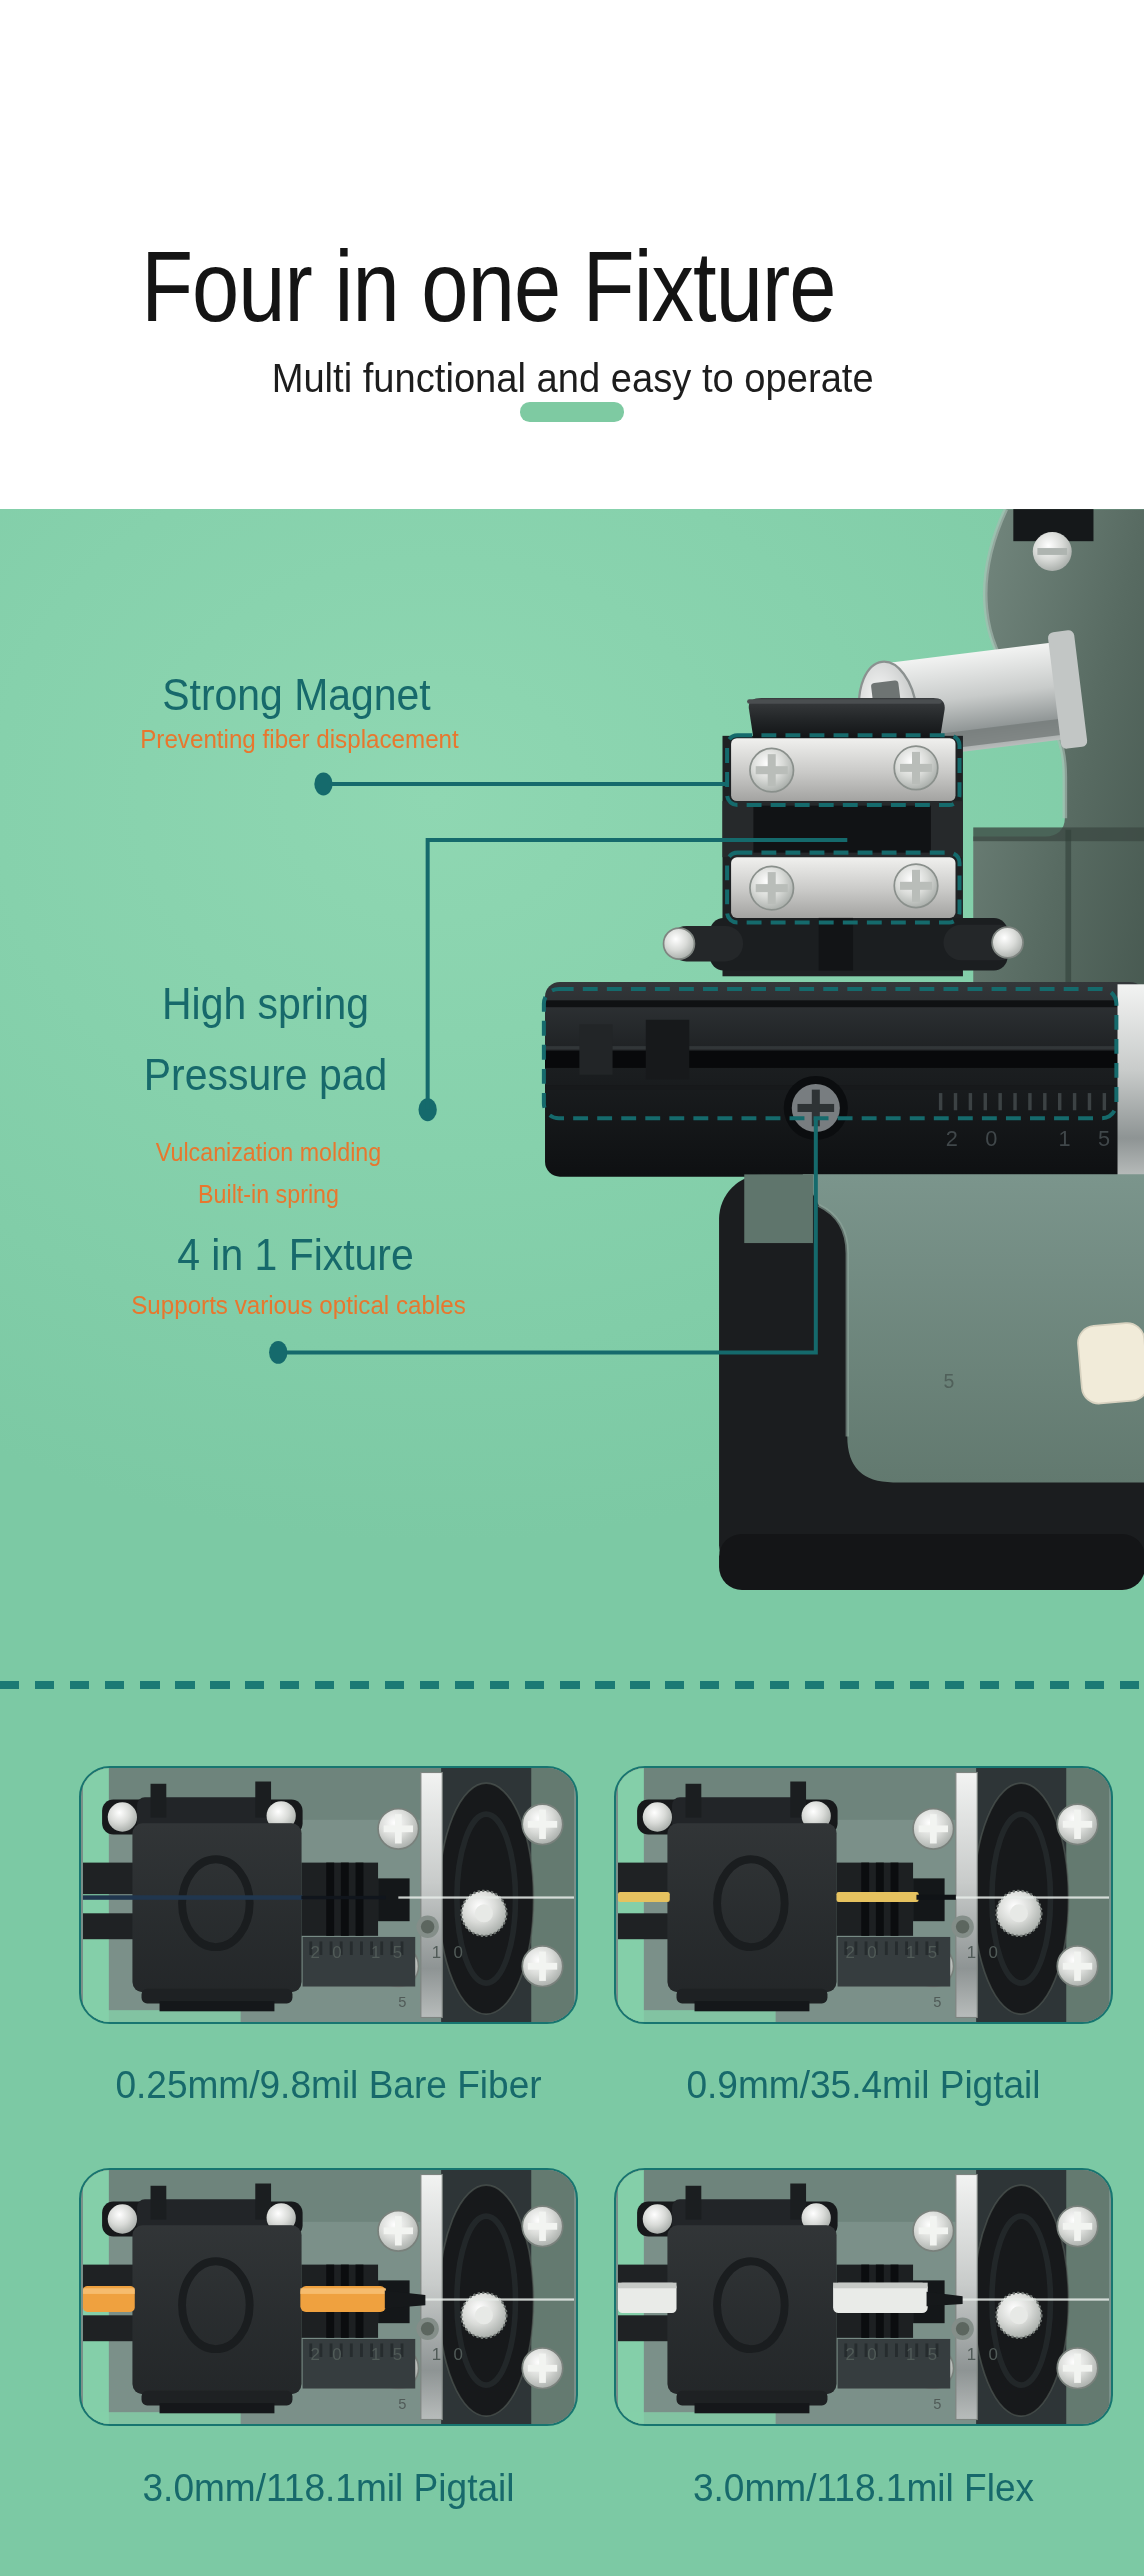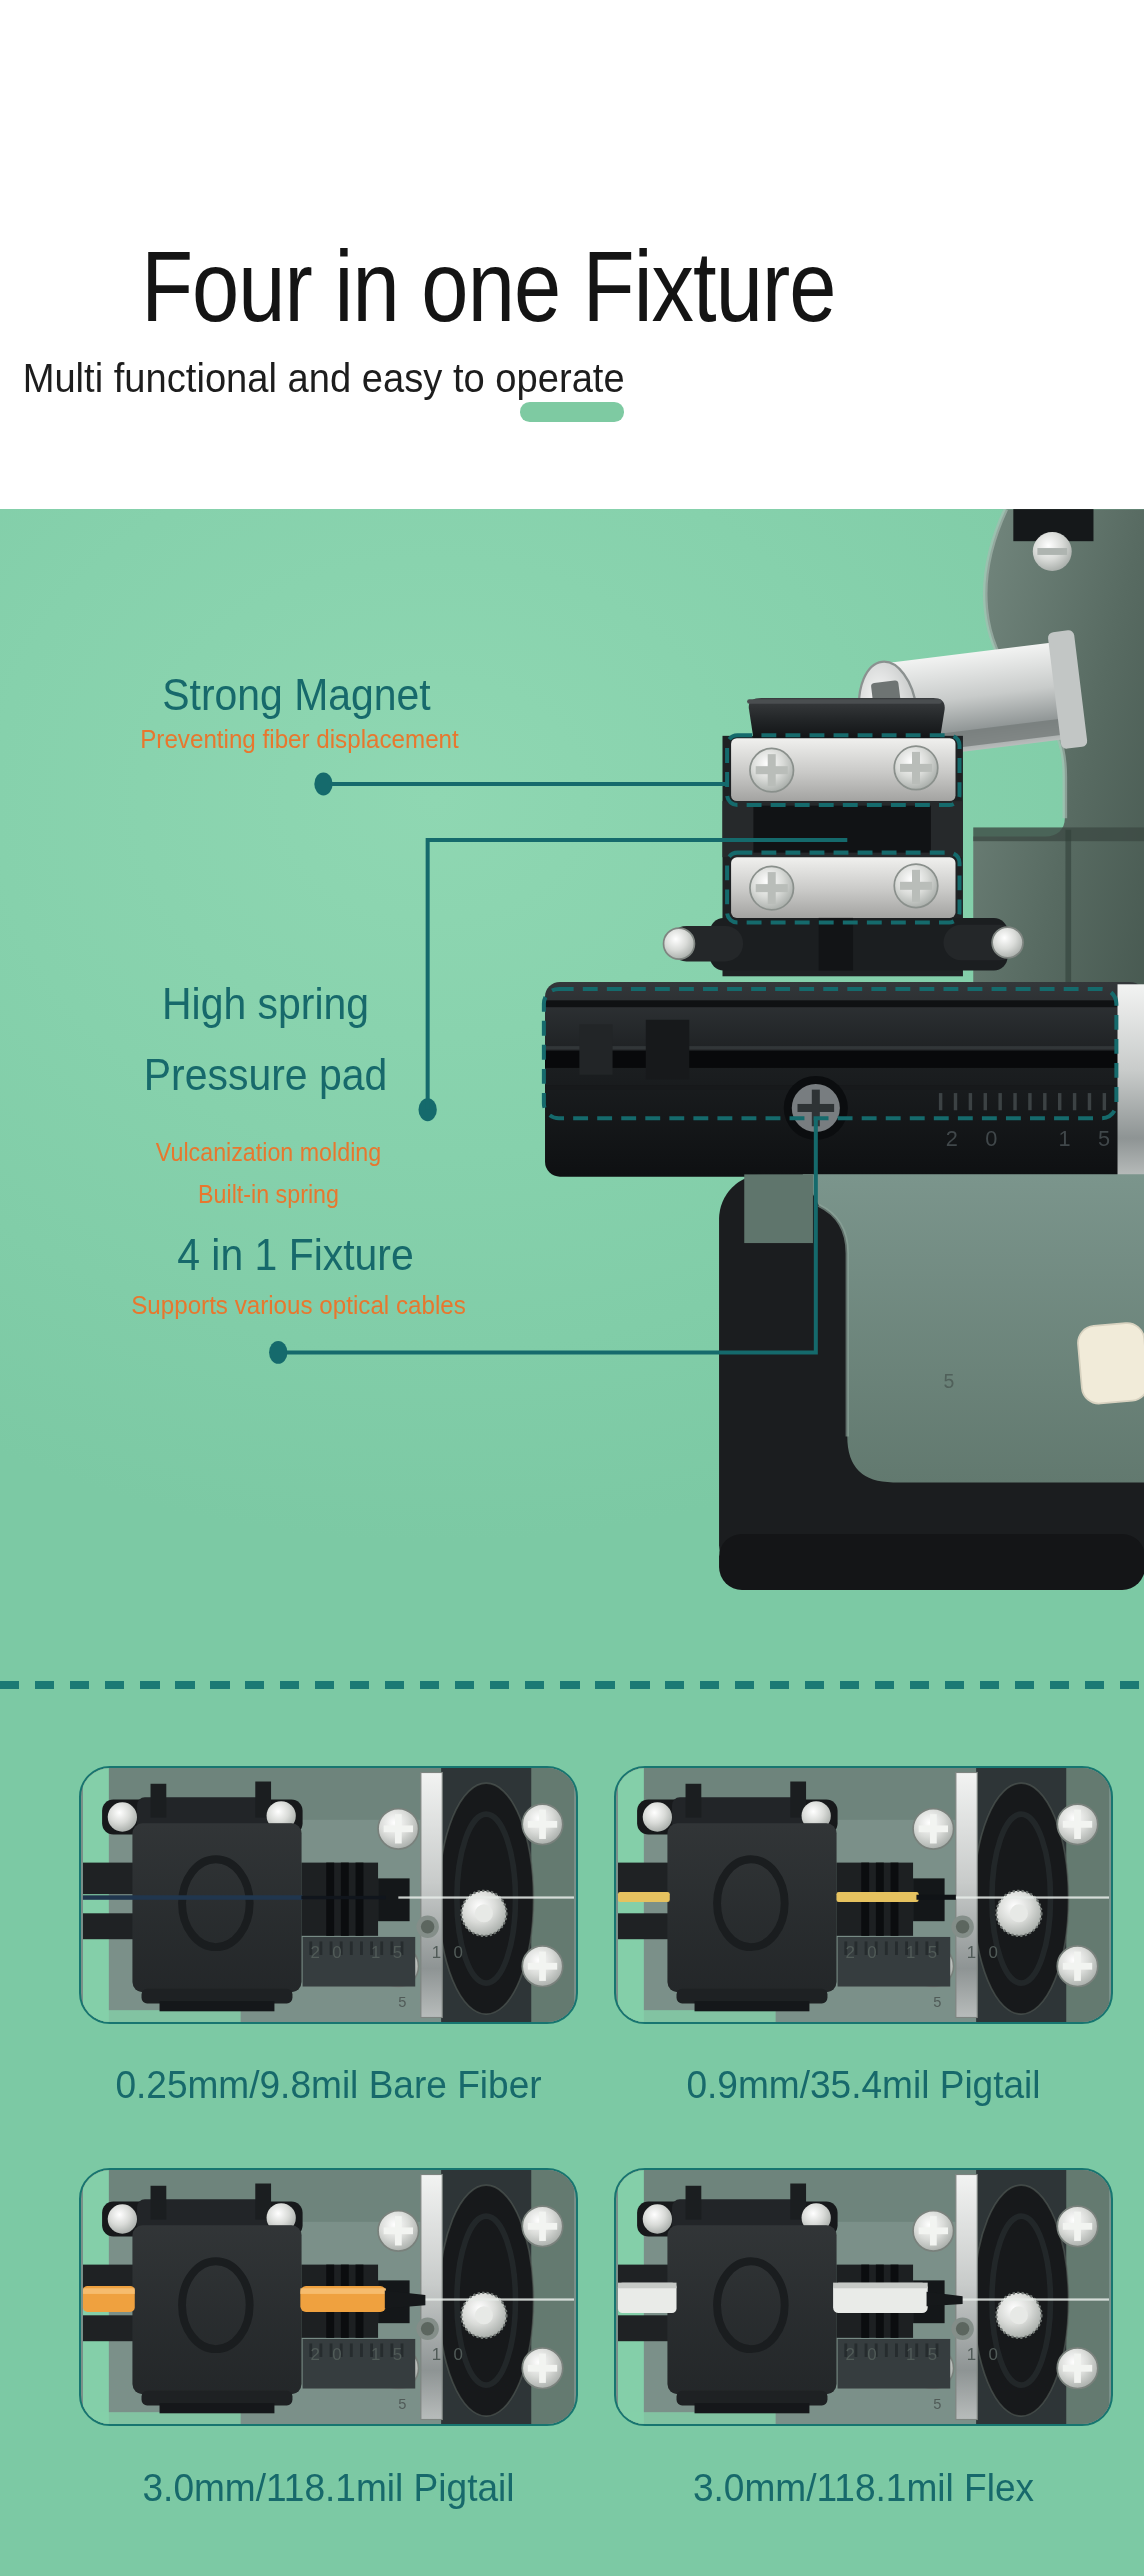--- a/index.html
+++ b/index.html
@@ -3,21 +3,21 @@
 <meta charset="utf-8">
 <style>
   html,body{margin:0;padding:0;background:#ffffff;}
   .page{position:relative;width:1145px;height:2576px;overflow:hidden;background:#ffffff;
         font-family:"Liberation Sans", sans-serif;}
   
   .hero-white{position:absolute;top:0;left:0;width:1145px;height:509px;background:#ffffff;}
   .page-title{position:absolute;top:165px;left:0;width:977px;text-align:center;
               font-size:101px;line-height:1.05;color:#141414;letter-spacing:-1.1px;font-weight:400;}
   .page-title span{display:inline-block;transform:scaleX(.84);transform-origin:50% 50%;}
-  .page-subtitle{position:absolute;top:314px;left:0;width:1145px;text-align:left;
+  .page-subtitle{position:absolute;top:314px;left:0;width:1145px;text-align:center;
               font-size:41px;color:#1d1d1d;font-weight:400;}
   .page-subtitle span{display:inline-block;transform:scaleX(.93);transform-origin:50% 50%;}
   .accent-bar{position:absolute;top:402px;left:520px;width:104px;height:19.5px;border-radius:9.7px;background:#7ecaa2;}
   
   .green-section{position:absolute;top:509px;left:0;width:1145px;height:2067px;
      background:radial-gradient(916px 744px at 38% 14%, #8fd7b2 0%, #86d1ac 48%, #7cc9a4 100%);}
   .hero-art{position:absolute;top:0;left:0;width:1145px;height:1088px;display:block;}
   
   .co{position:absolute;width:515px;text-align:center;transform:scaleX(.93);transform-origin:50% 50%;}
   .co-title{color:#17696b;font-size:44px;line-height:1.0;font-weight:400;}

